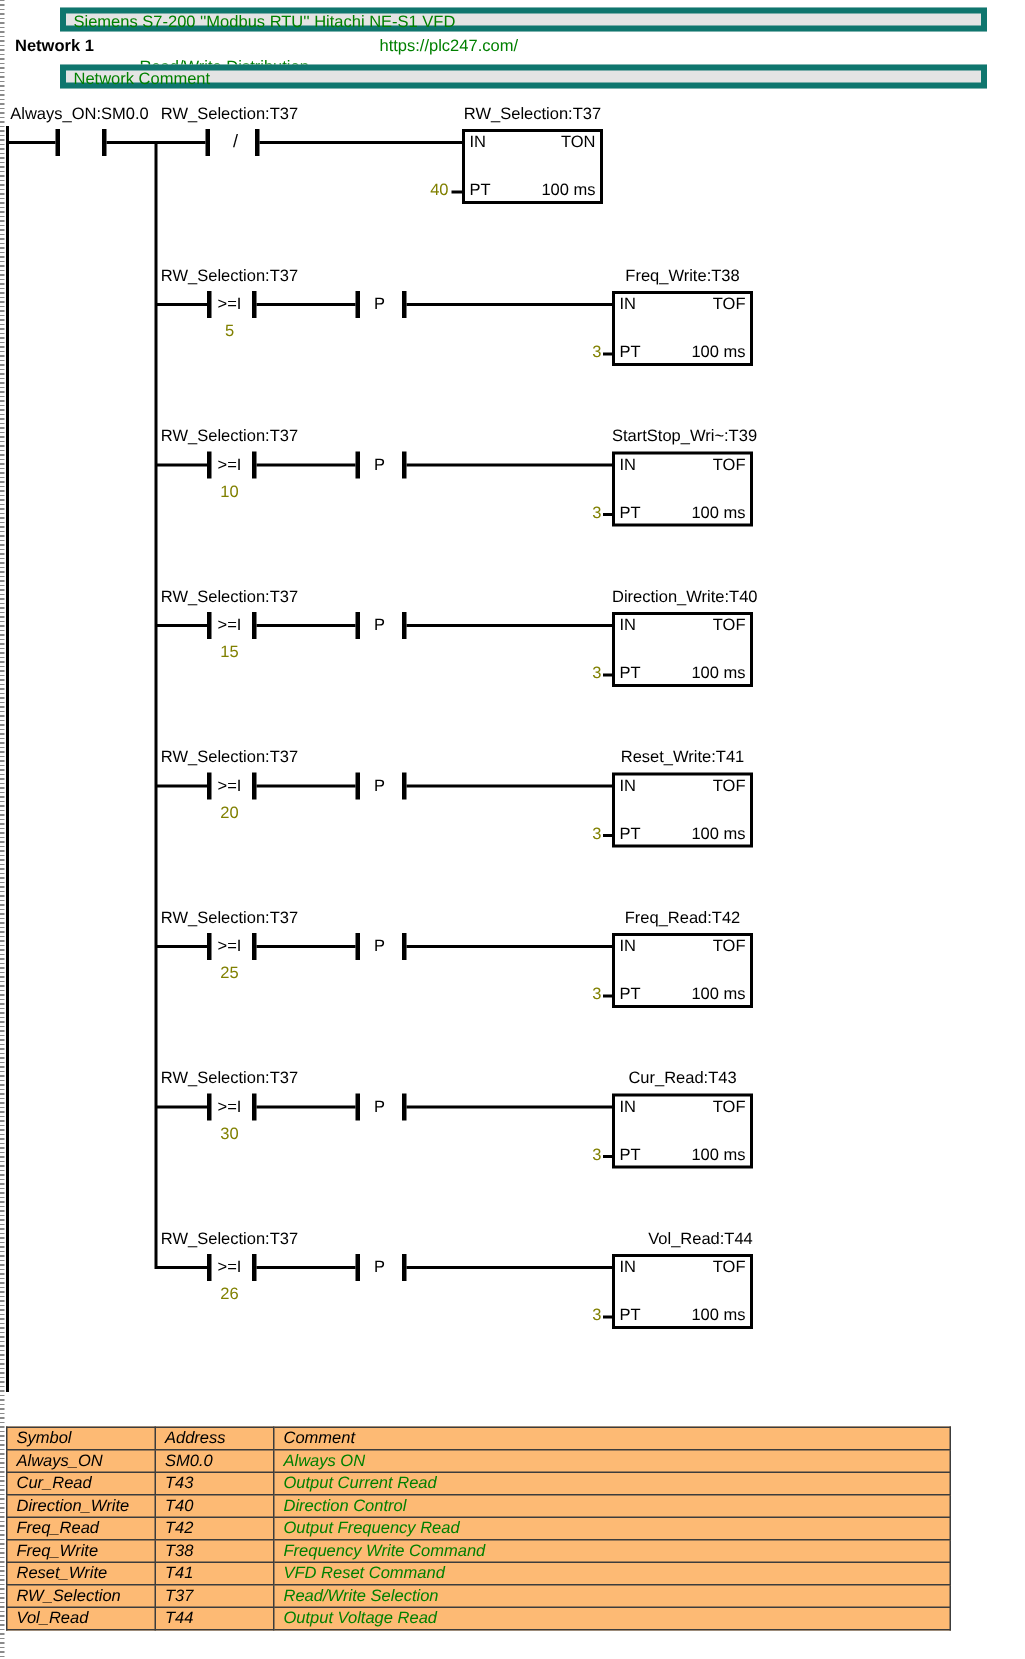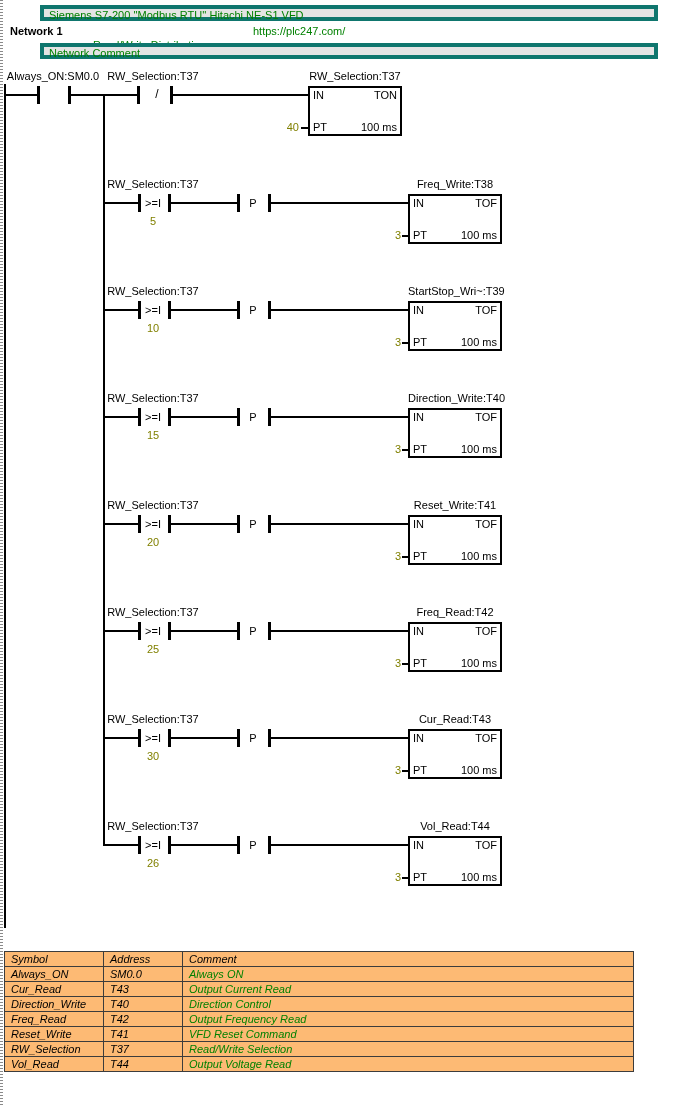--- a/index.html
+++ b/index.html
@@ -239,21 +239,21 @@
     <div class="wire" style="left:104px; width:34px;"></div>
     <div class="bar" style="left:138px;"></div>
     <div class="cmp-op">&gt;=I</div>
     <div class="bar" style="left:168px;"></div>
     <div class="cmp-val">26</div>
     <div class="wire" style="left:171px; width:66px;"></div>
     <div class="bar" style="left:237px;"></div>
     <div class="edge">P</div>
     <div class="bar" style="left:268px;"></div>
     <div class="wire" style="left:271px; width:137px;"></div>
-    <div class="lbl" style="left:408px;">Vol_Read:T44</div>
+    <div class="lbl" style="left:420px;">Vol_Read:T44</div>
     <div class="tbox" style="left:408px;">
       <span class="t-in">IN</span>
       <span class="t-type">TOF</span>
       <span class="t-pt">PT</span>
       <span class="t-ms">100 ms</span>
     </div>
     <div class="t-preset" style="left:386px; width:15px;">3</div>
     <div class="t-pin" style="left:402px; width:6px;"></div>
   </div>
 
@@ -283,20 +283,25 @@
       <td>Direction_Write</td>
       <td>T40</td>
       <td class="comment">Direction Control</td>
     </tr>
     <tr>
       <td>Freq_Read</td>
       <td>T42</td>
       <td class="comment">Output Frequency Read</td>
     </tr>
     <tr>
+      <td>Freq_Write</td>
+      <td>T38</td>
+      <td class="comment">Frequency Write Command</td>
+    </tr>
+    <tr>
       <td>Reset_Write</td>
       <td>T41</td>
       <td class="comment">VFD Reset Command</td>
     </tr>
     <tr>
       <td>RW_Selection</td>
       <td>T37</td>
       <td class="comment">Read/Write Selection</td>
     </tr>
     <tr>

